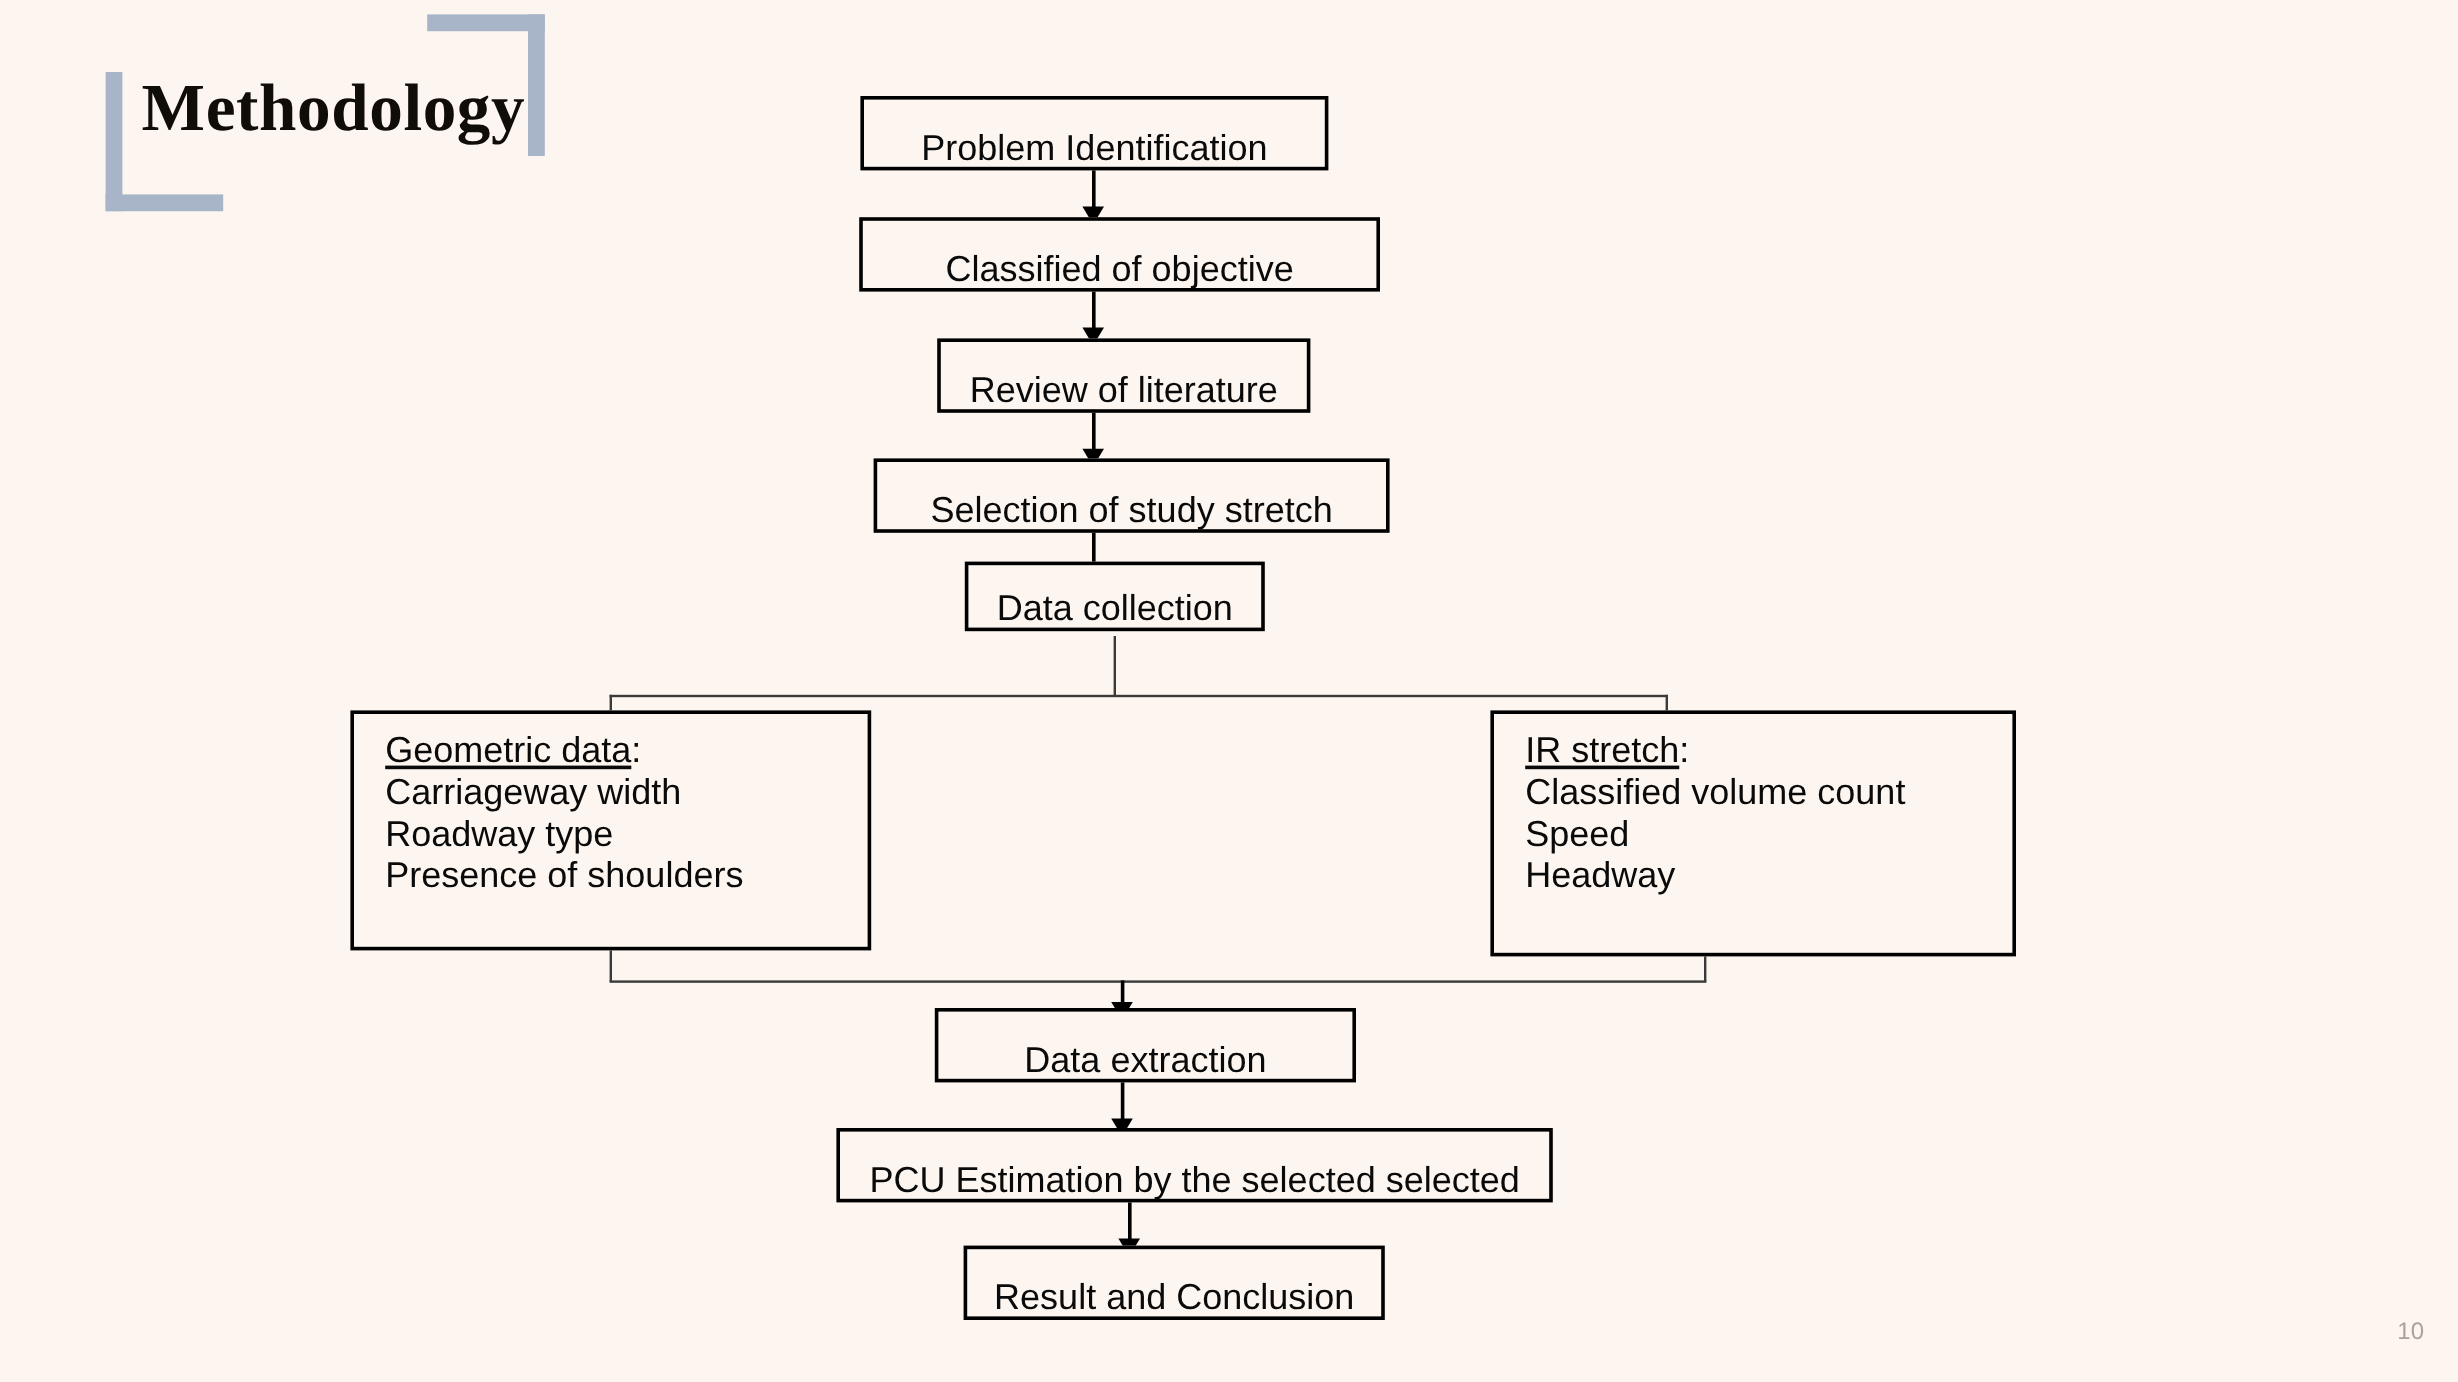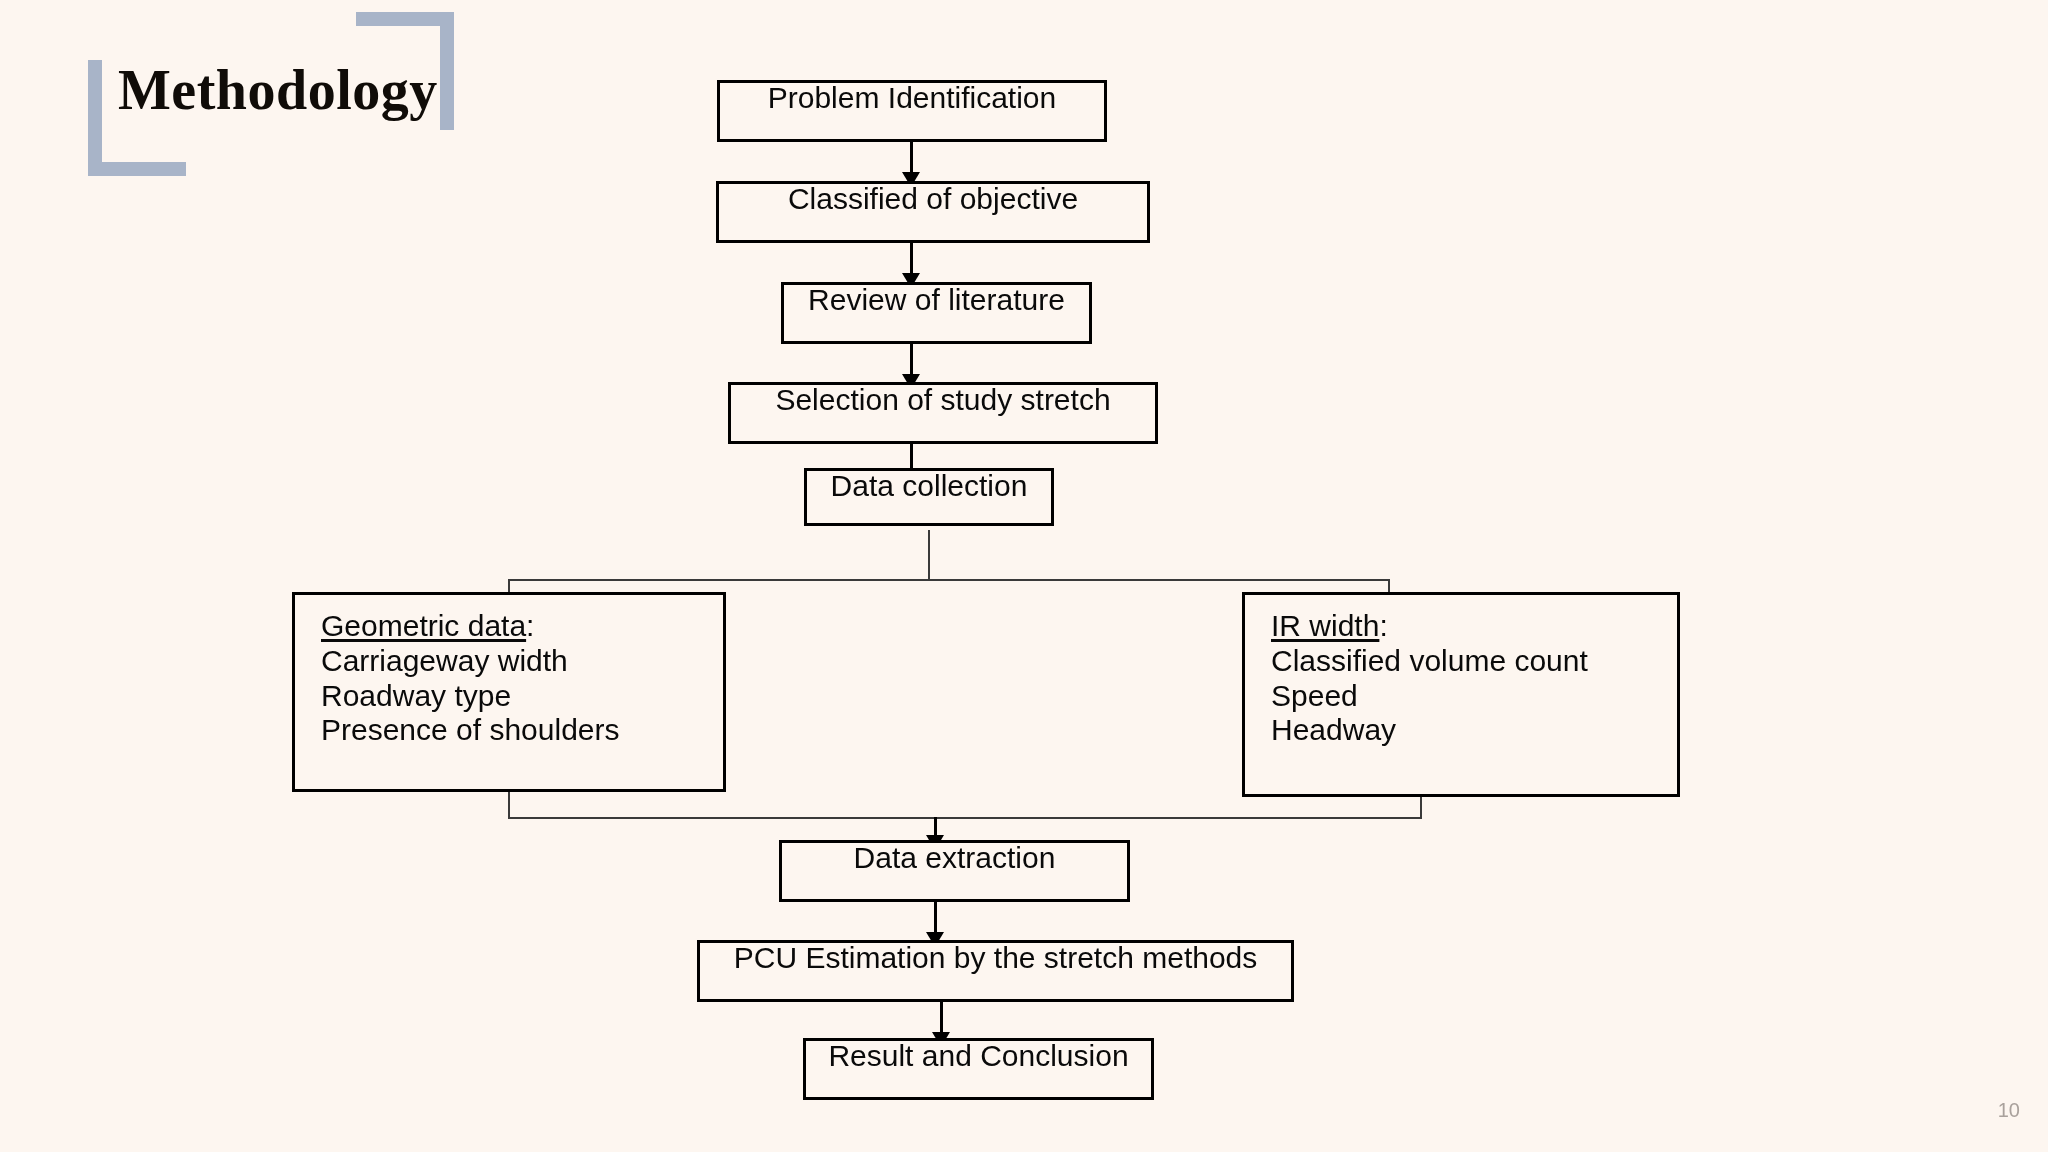--- a/index.html
+++ b/index.html
@@ -62,21 +62,21 @@
     top: 0;
     width: 2048px;
     height: 1152px;
   }
   .node {
     position: absolute;
     box-sizing: border-box;
     border: 3px solid #000000;
     background: #fdf6f0;
     display: flex;
-    align-items: flex-start;
+    align-items: flex-end;
     justify-content: center;
     font-size: 30px;
     color: #0a0a0a;
     line-height: 1.0;
     white-space: nowrap;
   }
   .node.block {
     display: block;
     padding: 14px 22px 0 26px;
     line-height: 1.16;
@@ -175,42 +175,42 @@
     <span class="row">
       <span class="hdr">Geometric data</span><span>:</span>
     </span>
     <span class="row">Carriageway width</span>
     <span class="row">Roadway type</span>
     <span class="row">Presence of shoulders</span>
   </div>
 
   <div class="node block" style="left:1242px; top:592px; width:438px; height:205px;">
     <span class="row">
-      <span class="hdr">IR width</span><span>:</span>
+      <span class="hdr">IR stretch</span><span>:</span>
     </span>
     <span class="row">Classified volume count</span>
     <span class="row">Speed</span>
     <span class="row">Headway</span>
   </div>
 
   <div class="thin-v" style="left:508px; top:792px; height:26px;"></div>
   <div class="thin-v" style="left:1420px; top:797px; height:21px;"></div>
   <div class="thin-h" style="left:508px; top:817px; width:914px;"></div>
   <div class="vline" style="left:934px; top:817px; height:26px;"></div>
   <div class="arrowhead" style="left:926px; top:835px;"></div>
 
   <div class="node" style="left:779px; top:840px; width:351px; height:62px;">
     <span>Data extraction</span>
   </div>
 
   <div class="vline" style="left:934px; top:902px; height:38px;"></div>
   <div class="arrowhead" style="left:926px; top:932px;"></div>
 
   <div class="node" style="left:697px; top:940px; width:597px; height:62px;">
-    <span>PCU Estimation by the stretch methods</span>
+    <span>PCU Estimation by the selected selected</span>
   </div>
 
   <div class="vline" style="left:940px; top:1002px; height:38px;"></div>
   <div class="arrowhead" style="left:932px; top:1032px;"></div>
 
   <div class="node" style="left:779px; top:1038px; width:351px; height:62px;margin-left:24px;">
     <span>Result and Conclusion</span>
   </div>
 
 </div>

